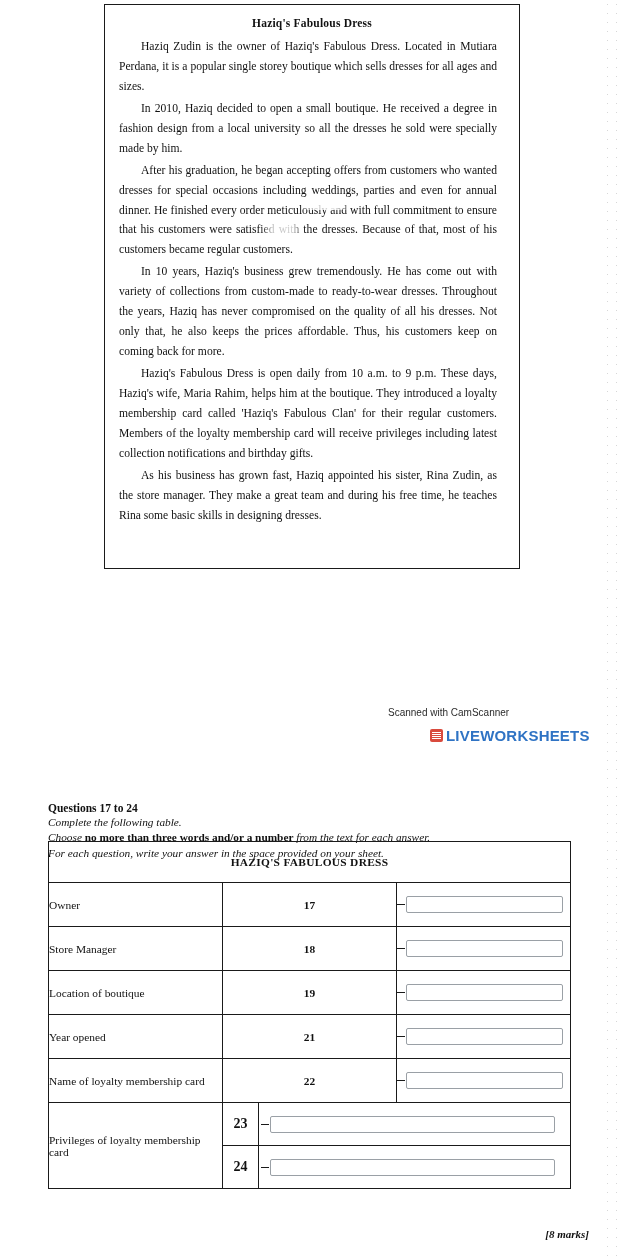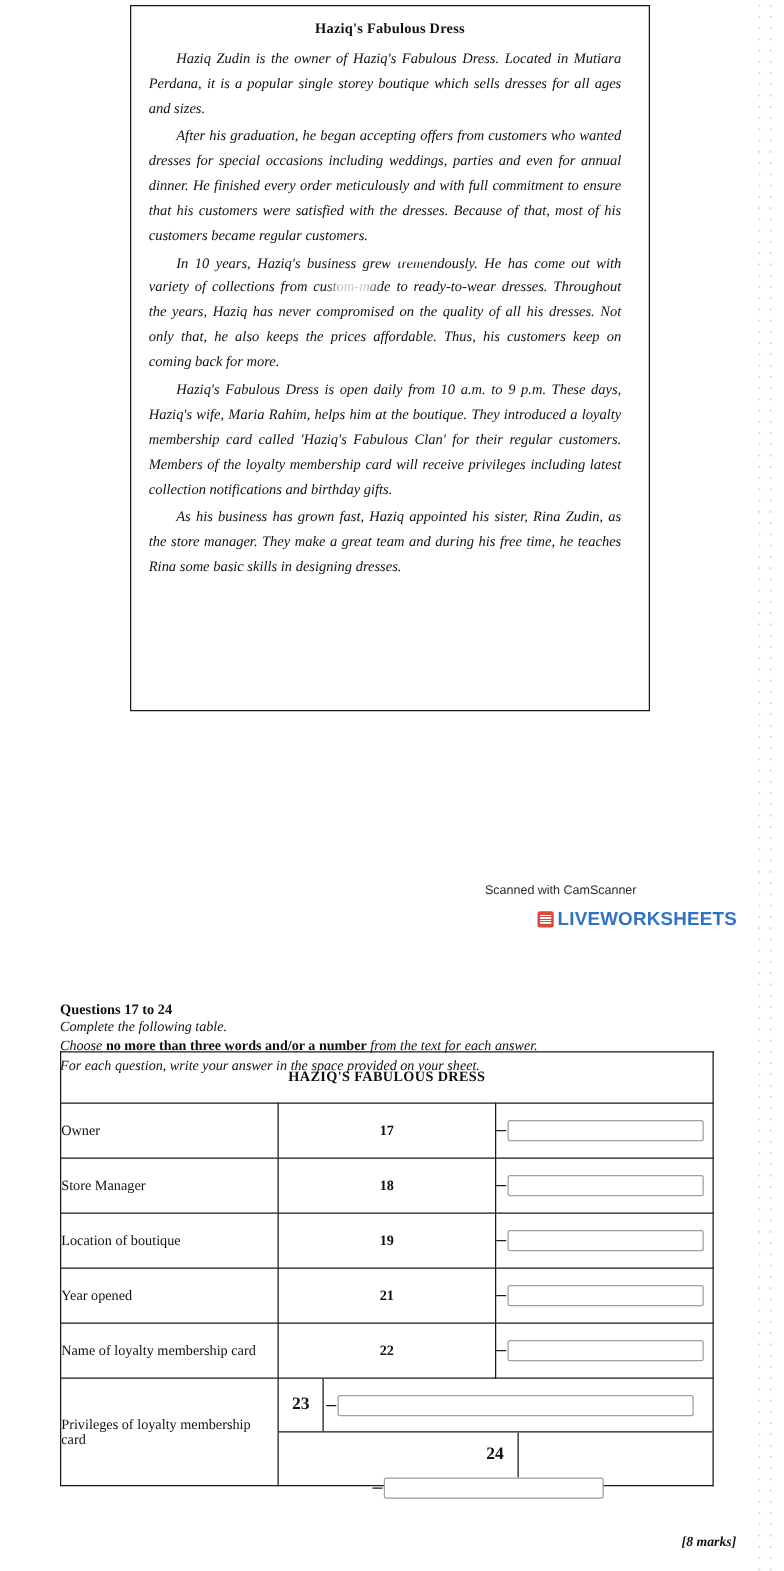--- a/index.html
+++ b/index.html
@@ -35,21 +35,20 @@
     margin: 2px 0 8px 0;
     letter-spacing: .2px;
   }
   .passage-box p {
     margin: 0 8px 2px 0;
     text-align: justify;
     text-justify: inter-word;
     font-size: 11.6px;
     line-height: 1.72;
     text-indent: 22px;
-    font-style: italic;
   }
 
   
   .smudge {
     position: absolute;
     background: linear-gradient(90deg, rgba(255,255,255,0) 0%, rgba(255,255,255,.72) 25%, rgba(255,255,255,.80) 70%, rgba(255,255,255,0) 100%);
     pointer-events: none;
   }
   .smudge.s1 { left: 300px; top: 198px; width: 52px; height: 12px; }
   .smudge.s2 { left: 261px; top: 222px; width: 44px; height: 12px; }
@@ -174,21 +173,21 @@
     vertical-align: middle;
     box-sizing: border-box;
   }
   .double-cell { padding: 0; }
   .double-cell .sub {
     display: flex;
     align-items: center;
     height: 42px;
     border-bottom: 1px solid #1a1a1a;
   }
-  .double-cell .sub:last-child { border-bottom: none; flex-direction: column; }
+  .double-cell .sub:last-child { border-bottom: none; }
   .sub .num-in {
     width: 36px;
     text-align: center;
     font-weight: bold;
     font-size: 14px;
     flex: 0 0 36px;
     border-right: 1px solid #1a1a1a;
     height: 100%;
     display: flex;
     align-items: center;
@@ -225,20 +224,21 @@
     opacity: .75;
     pointer-events: none;
   }
 </style>
 </head>
 <body>
 
 <div class="passage-box">
   <div class="passage-title">Haziq's Fabulous Dress</div>
   <p>Haziq Zudin is the owner of Haziq's Fabulous Dress. Located in Mutiara Perdana, it is a popular single storey boutique which sells dresses for all ages and sizes.</p>
+  <p>In 2010, Haziq decided to open a small boutique. He received a degree in fashion design from a local university so all the dresses he sold were specially made by him.</p>
   <p>After his graduation, he began accepting offers from customers who wanted dresses for special occasions including weddings, parties and even for annual dinner. He finished every order meticulously and with full commitment to ensure that his customers were satisfied with the dresses. Because of that, most of his customers became regular customers.</p>
   <p>In 10 years, Haziq's business grew tremendously. He has come out with variety of collections from custom-made to ready-to-wear dresses. Throughout the years, Haziq has never compromised on the quality of all his dresses. Not only that, he also keeps the prices affordable. Thus, his customers keep on coming back for more.</p>
   <p>Haziq's Fabulous Dress is open daily from 10 a.m. to 9 p.m. These days, Haziq's wife, Maria Rahim, helps him at the boutique. They introduced a loyalty membership card called 'Haziq's Fabulous Clan' for their regular customers. Members of the loyalty membership card will receive privileges including latest collection notifications and birthday gifts.</p>
   <p>As his business has grown fast, Haziq appointed his sister, Rina Zudin, as the store manager. They make a great team and during his free time, he teaches Rina some basic skills in designing dresses.</p>
 </div>
 <div class="smudge s1"></div>
 <div class="smudge s2"></div>
 
 <div class="scanned-mark">Scanned with CamScanner</div>
 <div class="lw-watermark">

